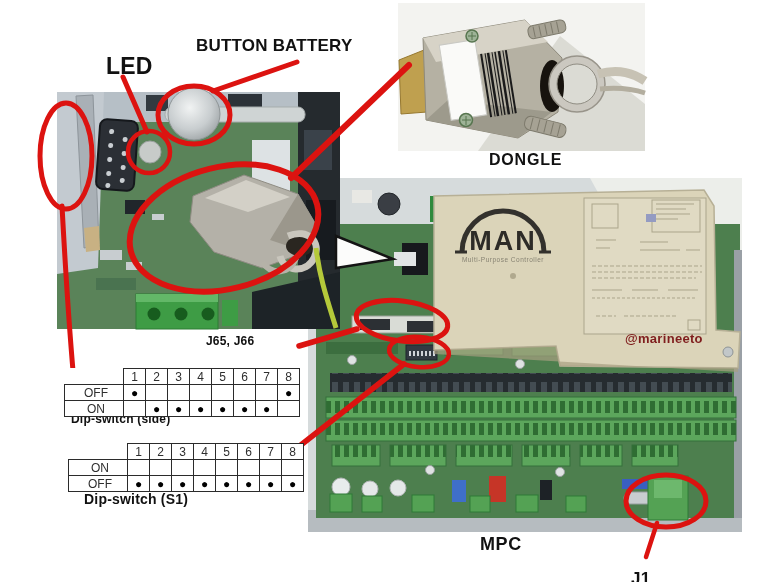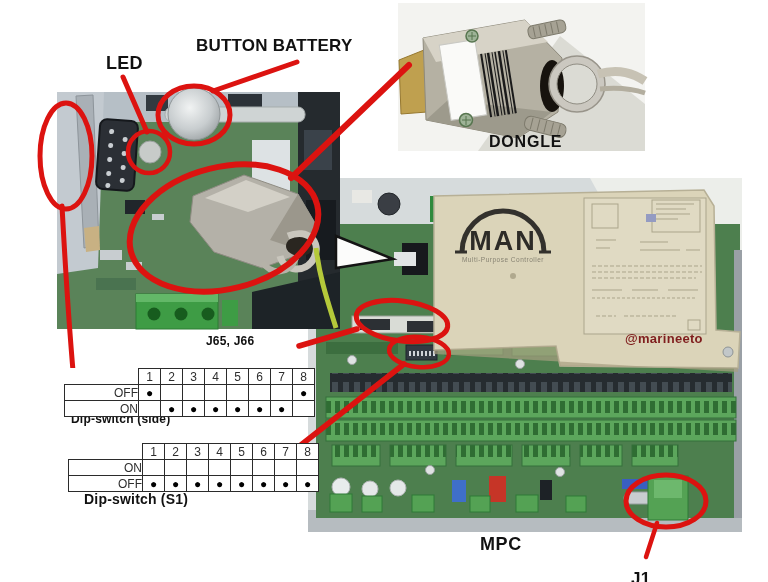--- a/index.html
+++ b/index.html
@@ -1,35 +1,35 @@
 <!DOCTYPE html>
 <html><head>
 <meta charset="utf-8">
 <style>
   html,body{margin:0;padding:0;background:#ffffff;}
   #canvas{position:relative;width:768px;height:582px;background:#ffffff;overflow:hidden;
           font-family:"Liberation Sans",sans-serif;}
   #art{position:absolute;left:0;top:0;}
   .lbl{position:absolute;font-weight:bold;color:#111;white-space:nowrap;
        font-family:"Liberation Sans",sans-serif;letter-spacing:.2px;text-align:center;}
-  .lbl-led{left:106px;top:53px;font-size:18px;}
+  .lbl-led{left:106px;top:53px;font-size:23px;}
   .lbl-batt{left:196px;top:36px;font-size:17px;}
-  .lbl-dongle{left:489px;top:133px;font-size:16px;letter-spacing:.8px;}
+  .lbl-dongle{left:489px;top:151px;font-size:16px;letter-spacing:.8px;}
   .lbl-j65{left:206px;top:334px;font-size:12px;}
   .lbl-side{left:71px;top:412px;font-size:12px;}
   .lbl-s1{left:84px;top:491px;font-size:14px;}
   .lbl-mpc{left:480px;top:534px;font-size:18px;letter-spacing:.6px;}
   .lbl-j1{left:631px;top:569px;font-size:17px;}
   .lbl-marineeto{left:625px;top:331px;font-size:13px;color:#7f1d1d;font-weight:bold;
        letter-spacing:.3px;}
   table.dip{position:absolute;border-collapse:collapse;background:#fff;
        font-family:"Liberation Sans",sans-serif;font-size:12px;color:#2e2e2e;}
   table.dip td{border:1px solid #2b2b2b;height:15px;padding:0;text-align:center;
        line-height:14px;vertical-align:middle;}
-  table.dip td.rowlab{width:54px;text-align:right;padding-left:19px;font-size:12px;}
+  table.dip td.rowlab{width:54px;text-align:center;padding-left:4px;font-size:12px;}
   table.dip td.num{width:21px;}
   table.dip td.corner{border-top:none;border-left:none;}
   table.dip td .dot{font-size:12px;line-height:13px;color:#000;}
   #tbl-side{left:64px;top:368px;}
   #tbl-s1{left:68px;top:443px;}
 </style>
 </head>
 <body>
 
 <div id="canvas">

